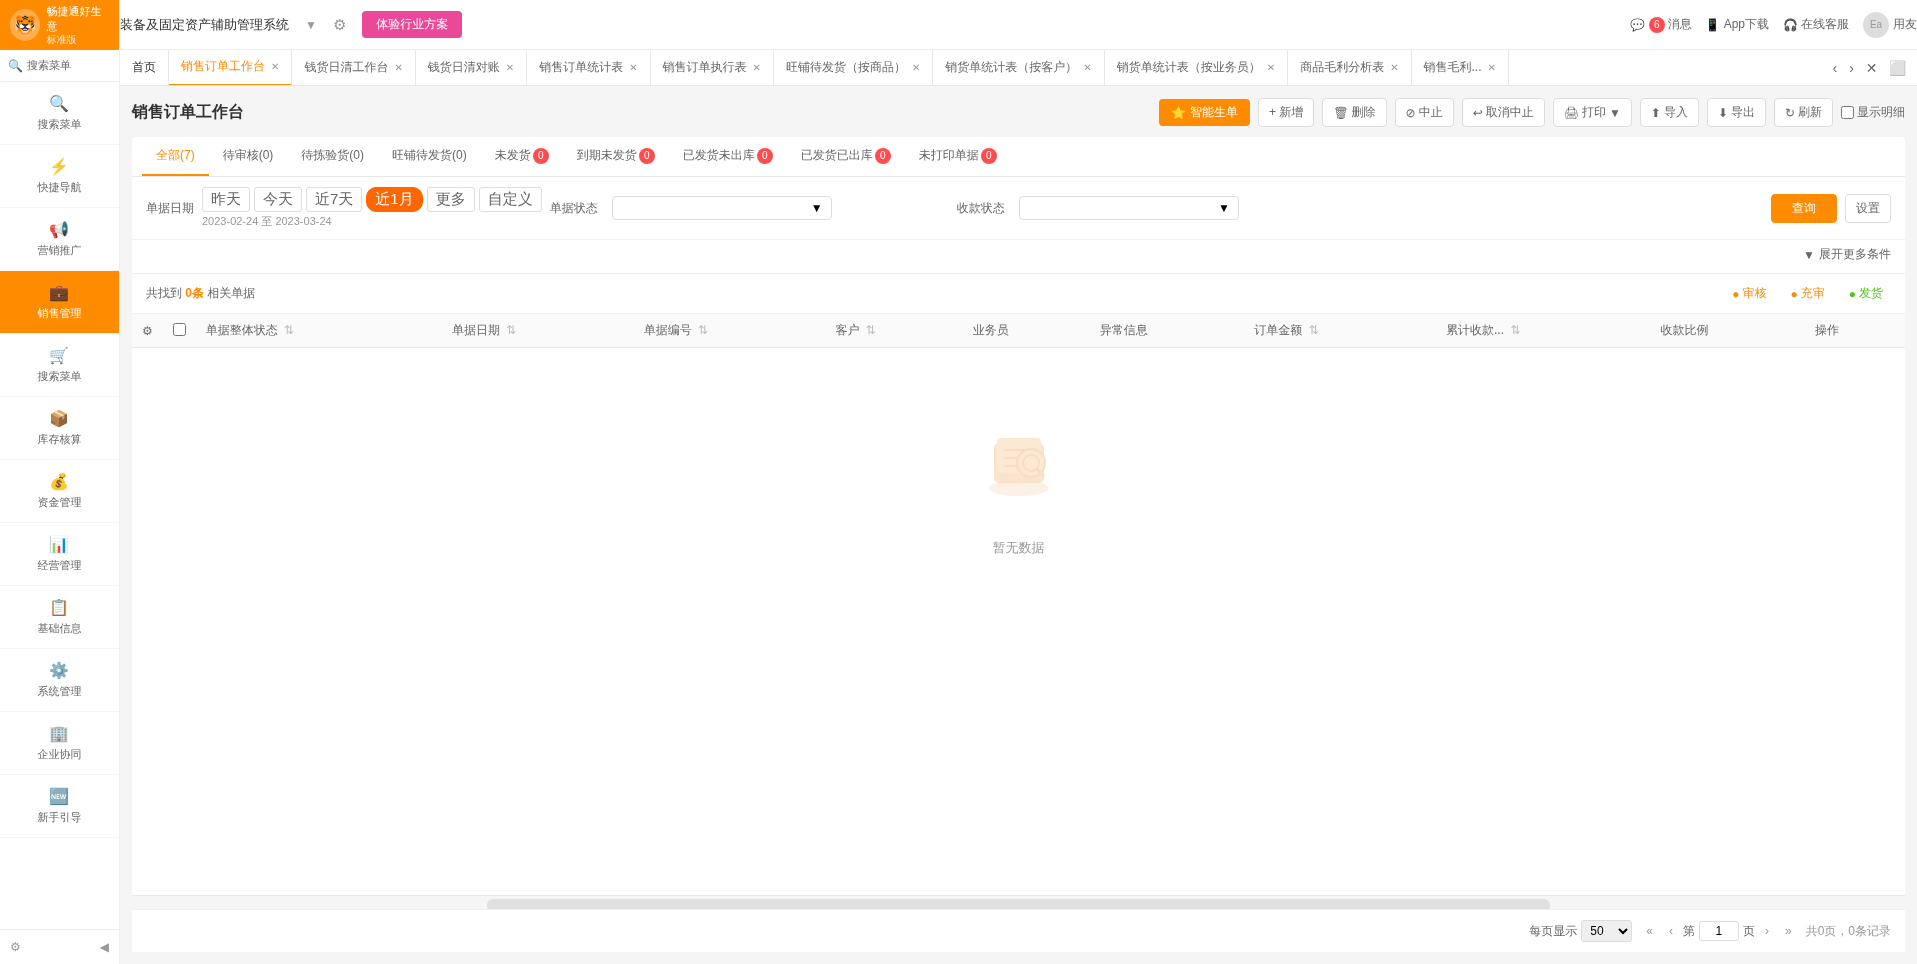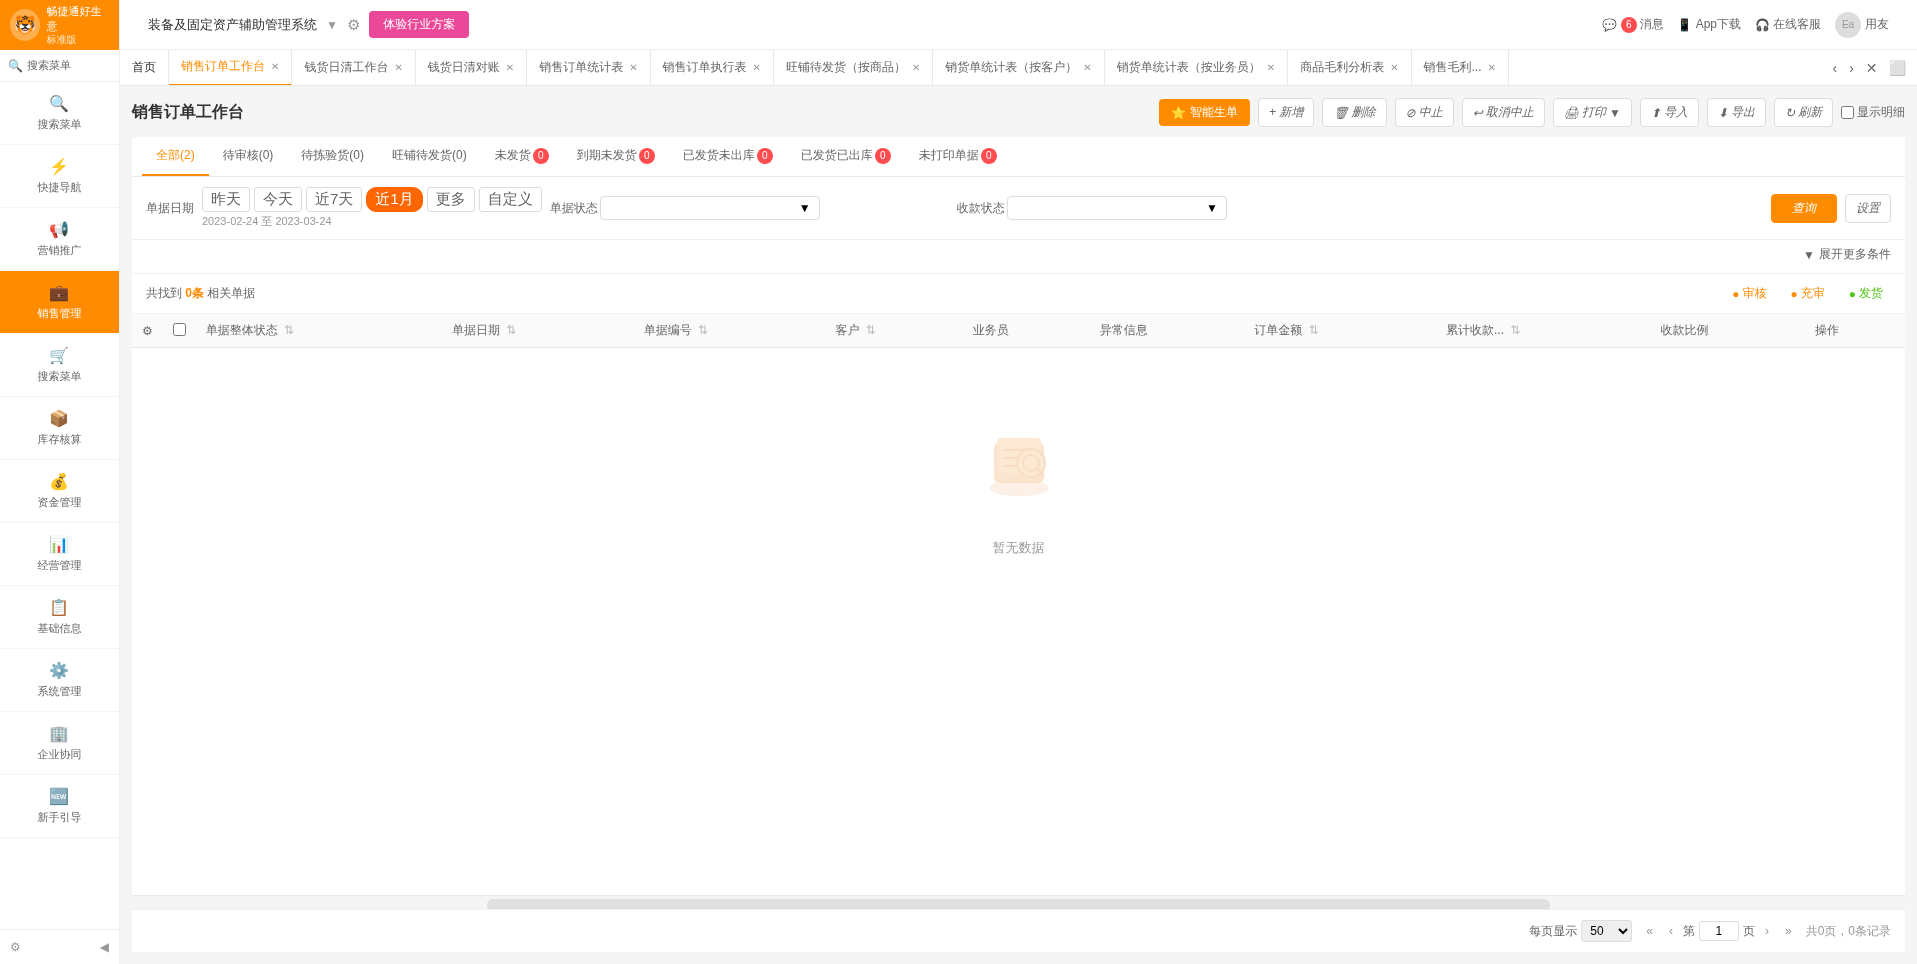--- a/index.html
+++ b/index.html
@@ -13,21 +13,21 @@
     .sidebar-search { padding: 8px; border-bottom: 1px solid #eee; display: flex; align-items: center; gap: 4px; cursor: pointer; color: #666; }
     .sidebar-nav-item { padding: 12px 8px; display: flex; flex-direction: column; align-items: center; gap: 4px; cursor: pointer; color: #666; font-size: 11px; border-bottom: 1px solid #f5f5f5; }
     .sidebar-nav-item.active { background: #ff8c00; color: white; }
     .sidebar-nav-icon { font-size: 16px; }
     .sidebar-bottom { margin-top: auto; padding: 10px; display: flex; justify-content: space-between; border-top: 1px solid #eee; }
     
     
     .main { flex: 1; display: flex; flex-direction: column; overflow: hidden; }
     
     
-    .topbar { height: 50px; background: #fff; display: flex; align-items: center; padding: 0 28px; border-bottom: 1px solid #eee; gap: 9px; }
+    .topbar { height: 50px; background: #fff; display: flex; align-items: center; padding: 0 0; border-bottom: 1px solid #eee; gap: 16px; }
     .topbar-btn-primary { background: #ec4899; color: white; border: none; padding: 5px 14px; border-radius: 4px; cursor: pointer; font-size: 12px; }
     .topbar-actions { display: flex; align-items: center; gap: 14px; color: #666; font-size: 12px; }
     .topbar-action-item { display: flex; align-items: center; gap: 3px; cursor: pointer; }
     .topbar-user { display: flex; align-items: center; gap: 4px; cursor: pointer; }
     .user-avatar { width: 26px; height: 26px; background: #ddd; border-radius: 50%; display: flex; align-items: center; justify-content: center; font-size: 11px; color: #666; }
     
     
     .tabs-bar { background: #fff; display: flex; align-items: center; border-bottom: 1px solid #e8e8e8; overflow: hidden; height: 36px; }
     .tab { padding: 0 12px; height: 36px; display: flex; align-items: center; gap: 4px; cursor: pointer; white-space: nowrap; font-size: 12px; color: #666; border-right: 1px solid #e8e8e8; }
     .tab.active { background: #fff; color: #ff8c00; border-bottom: 2px solid #ff8c00; }
@@ -37,36 +37,36 @@
     .tabs-ctrl-btn { cursor: pointer; color: #666; font-size: 14px; padding: 2px 4px; }
     
     
     .page-content { flex: 1; background: #f5f5f5; padding: 12px; overflow: auto; display: flex; flex-direction: column; }
     
     
     .page-header { display: flex; align-items: center; justify-content: space-between; margin-bottom: 10px; }
     .page-title { font-size: 16px; font-weight: bold; color: #333; }
     .page-header-actions { display: flex; gap: 8px; align-items: center; }
     .btn-smart { background: #ff8c00; color: white; border: none; padding: 5px 12px; border-radius: 4px; cursor: pointer; font-size: 12px; display: flex; align-items: center; gap: 4px; }
-    .btn-outline { background: white; color: #666; border: 1px solid #ddd; padding: 5px 10px; border-radius: 4px; cursor: pointer; font-size: 12px; display: flex; align-items: center; gap: 3px; font-style: italic; }
+    .btn-outline { background: white; color: #666; border: 1px solid #ddd; padding: 5px 10px; border-radius: 4px; cursor: pointer; font-size: 12px; display: flex; align-items: center; gap: 3px; }
     
     
     .sub-tabs { background: white; border-radius: 4px 4px 0 0; display: flex; align-items: center; padding: 0 10px; border-bottom: 1px solid #e8e8e8; }
     .sub-tab { padding: 10px 14px; cursor: pointer; font-size: 12px; color: #666; border-bottom: 2px solid transparent; white-space: nowrap; }
     .sub-tab.active { color: #ff8c00; border-bottom-color: #ff8c00; }
     .sub-tab .badge-red { background: #ff4d4f; color: white; border-radius: 50%; width: 16px; height: 16px; display: inline-flex; align-items: center; justify-content: center; font-size: 10px; margin-left: 2px; }
     
     
     .filter-area { background: white; padding: 10px 14px; border-bottom: 1px solid #f0f0f0; display: flex; flex-wrap: wrap; gap: 8px; align-items: center; }
     .filter-label { color: #666; font-size: 12px; white-space: nowrap; }
     .filter-date-btns { display: flex; gap: 4px; align-items: center; flex-wrap: wrap; }
     .date-btn { padding: 2px 8px; border: 1px solid #ddd; border-radius: 3px; cursor: pointer; font-size: 15px; color: #666; background: white; }
     .date-btn.active { background: #ff6600; color: white; border-color: #ff6600; border-radius: 10px; }
     .date-range { font-size: 11px; color: #999; margin-top: 2px; }
-    .filter-select { display: flex; align-items: center; gap: 2px; flex: 1; }
+    .filter-select { display: flex; align-items: center; gap: 14px; flex: 1; }
     .select-box { border: 1px solid #ddd; border-radius: 4px; padding: 4px 8px; font-size: 12px; min-width: 180px; display: flex; align-items: center; justify-content: space-between; cursor: pointer; background: white; }
     .expand-btn { display: flex; align-items: center; gap: 4px; color: #666; cursor: pointer; font-size: 12px; margin-left: auto; }
     
     
     .filter-row2 { background: white; padding: 6px 14px 10px; border-bottom: 1px solid #f0f0f0; display: flex; align-items: center; justify-content: flex-end; }
     
     
     .table-area { background: white; flex: 1; display: flex; flex-direction: column; }
     .table-toolbar { padding: 8px 14px; display: flex; align-items: center; justify-content: space-between; border-bottom: 1px solid #f0f0f0; }
     .record-count { font-size: 12px; color: #666; }
@@ -300,21 +300,21 @@
           <span>刷新</span>
         </button>
         <label style="display:flex;align-items:center;gap:3px;font-size:12px;color:#666;cursor:pointer;">
           <input type="checkbox" style="">
           <span>显示明细</span>
         </label>
       </div>
     </div>
 
     <div class="sub-tabs" id="sub-tabs">
-    <div class="sub-tab active"><span>全部(2)</span></div>
+    <div class="sub-tab active"><span>全部(7)</span></div>
         <div class="sub-tab"><span>待审核(0)</span></div>
         <div class="sub-tab"><span>待拣验货(0)</span></div>
         <div class="sub-tab"><span>旺铺待发货(0)</span></div>
         <div class="sub-tab"><span>未发货<span class="badge-red">0</span></span></div>
         <div class="sub-tab"><span>到期未发货<span class="badge-red">0</span></span></div>
         <div class="sub-tab"><span>已发货未出库<span class="badge-red">0</span></span></div>
         <div class="sub-tab"><span>已发货已出库<span class="badge-red">0</span></span></div>
         <div class="sub-tab"><span>未打印单据<span class="badge-red">0</span></span></div>
       </div>
 

